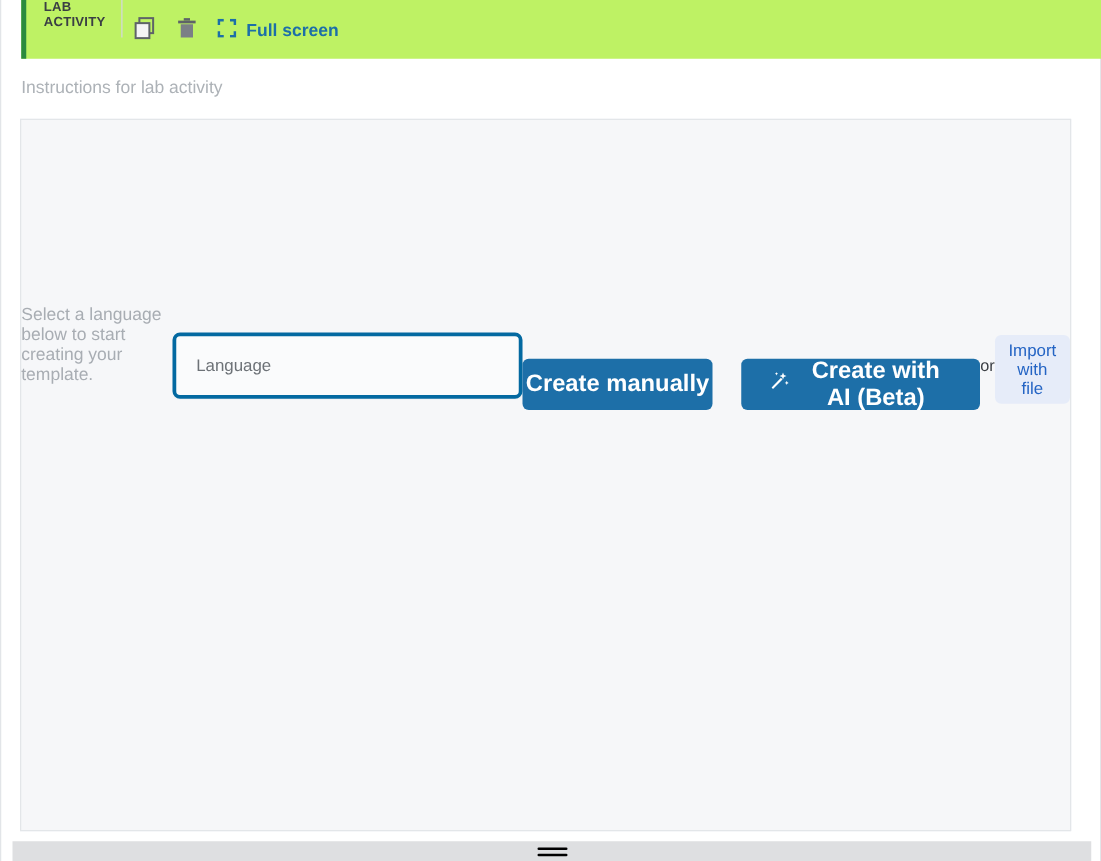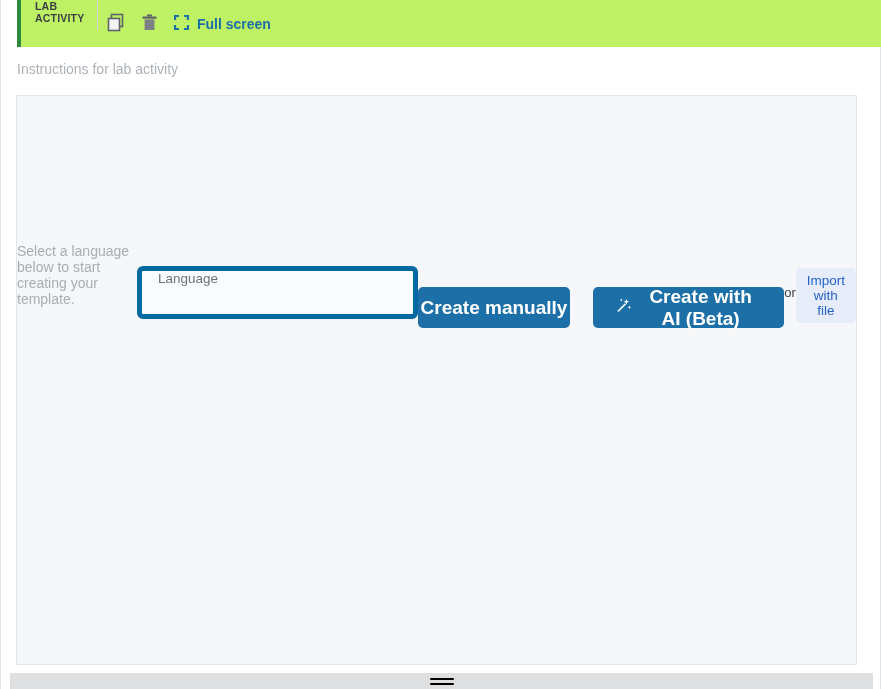--- a/index.html
+++ b/index.html
@@ -151,24 +151,24 @@
   .empty-prompt {
     font-size: 14px;
     color: #a8adb3;
     margin-bottom: 34px;
   }
 
   .language-field {
     width: 730px;
     height: 53px;
     background: #fafbfc;
-    border: 5px solid #0369a1;
+    border: 3px solid #0369a1;
     border-radius: 6px;
     display: flex;
-    align-items: flex-start;
+    align-items: center;
     padding: 0 16px;
     box-shadow: 0 1px 1px rgba(0,0,0,0.02);
   }
   .language-placeholder {
     font-size: 13.5px;
     color: #6d7277;
   }
 
   .action-row {
     margin-top: 31px;

